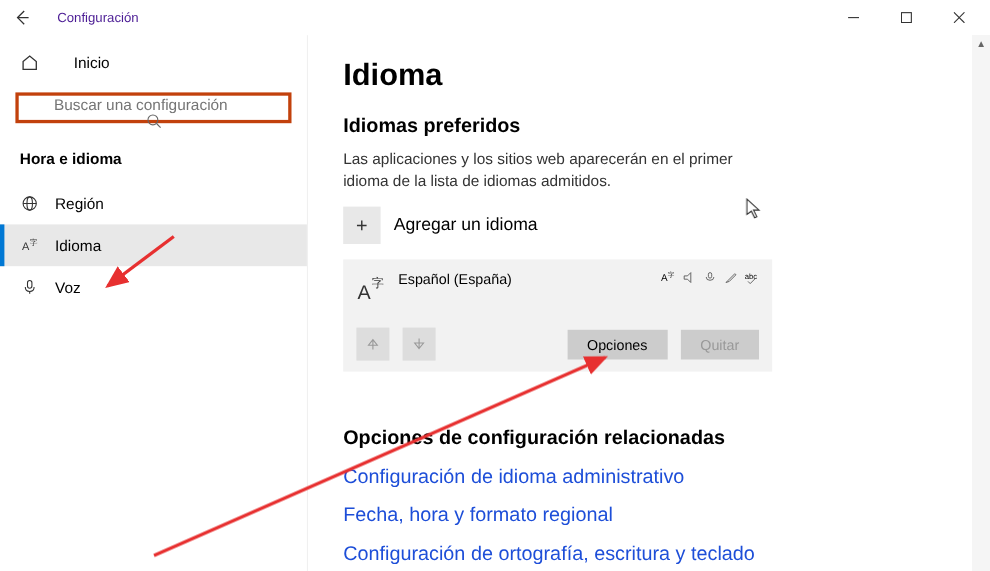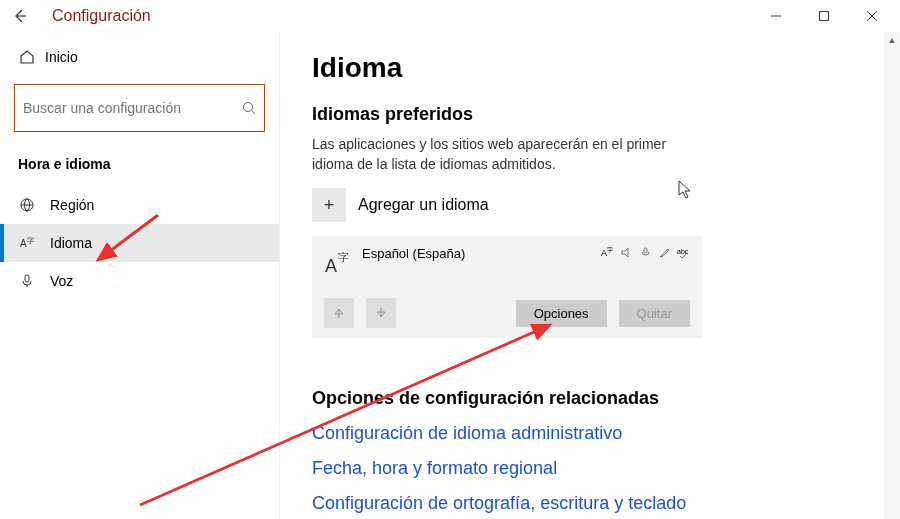--- a/index.html
+++ b/index.html
@@ -1,29 +1,29 @@
 <!DOCTYPE html>
 <html><head>
   <meta charset="utf-8">
   <style>
     * { margin: 0; padding: 0; box-sizing: border-box; font-family: "Segoe UI", sans-serif; }
     body { width: 900px; height: 519px; background: #fff; overflow: hidden; position: relative; }
     
     .titlebar { height: 32px; display: flex; align-items: center; padding: 0 8px; }
     .titlebar-left { display: flex; align-items: center; gap: 20px; }
     .back-btn { width: 24px; height: 24px; display: flex; align-items: center; justify-content: center; cursor: pointer; }
-    .title-text { font-size: 16px; color: #7f1d1d; }
+    .title-text { font-size: 12px; color: #4c1d95; }
     .titlebar-right { margin-left: auto; display: flex; gap: 8px; }
     .win-btn { width: 40px; height: 28px; display: flex; align-items: center; justify-content: center; cursor: pointer; }
     
     .layout { display: flex; height: calc(519px - 32px); }
     
     .sidebar { width: 280px; padding: 8px 0; border-right: 1px solid #f0f0f0; }
-    .home-row { display: flex; align-items: center; gap: 9px; padding: 8px 18px; cursor: pointer; font-size: 14px; }
-    .search-box { margin: 10px 14px 18px 14px; height: 48px; border: 1px solid #c2410c; display: flex; align-items: center; padding: 0 8px; background: #fff; }
+    .home-row { display: flex; align-items: center; gap: 31px; padding: 8px 18px; cursor: pointer; font-size: 14px; }
+    .search-box { margin: 10px 14px 18px 14px; height: 28px; border: 3px solid #c2410c; display: flex; align-items: center; padding: 0 8px; background: #fff; flex-direction: column; }
     .search-box input { border: none; outline: none; flex: 1; font-size: 14px; color: #666; background: transparent; }
     .search-icon { font-size: 14px; color: #666; }
     .section-header { font-size: 14px; font-weight: 600; padding: 6px 18px 14px 18px; }
     .nav-item { display: flex; align-items: center; gap: 14px; padding: 10px 18px; font-size: 14px; cursor: pointer; position: relative; }
     .nav-item.active { background: #e8e8e8; }
     .nav-item.active::before { content: ""; position: absolute; left: 0; top: 0; bottom: 0; width: 4px; background: #0078d4; }
     .nav-icon { width: 18px; height: 18px; display: flex; align-items: center; justify-content: center; font-size: 15px; color: #333; }
     
     .main { flex: 1; padding: 20px 32px; overflow-y: auto; position: relative; }
     .page-title { font-size: 28px; font-weight: 600; margin-bottom: 20px; }

